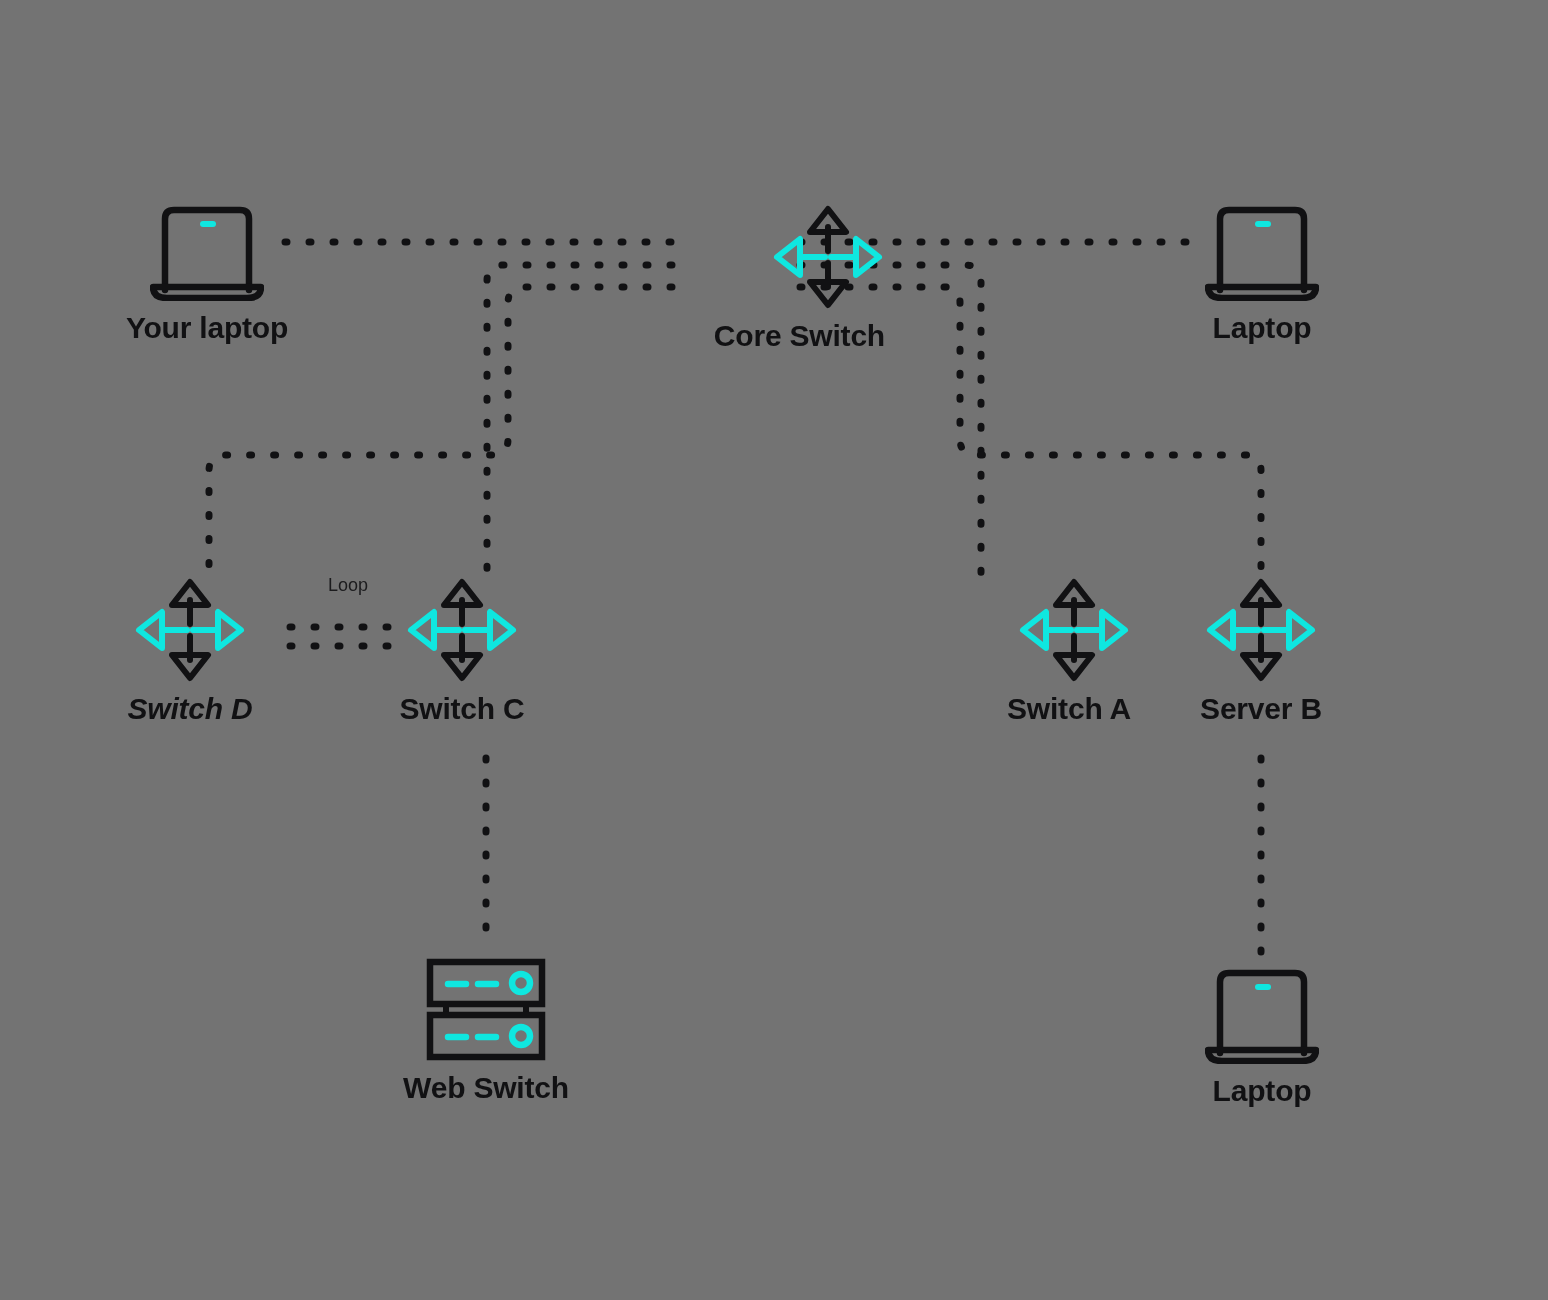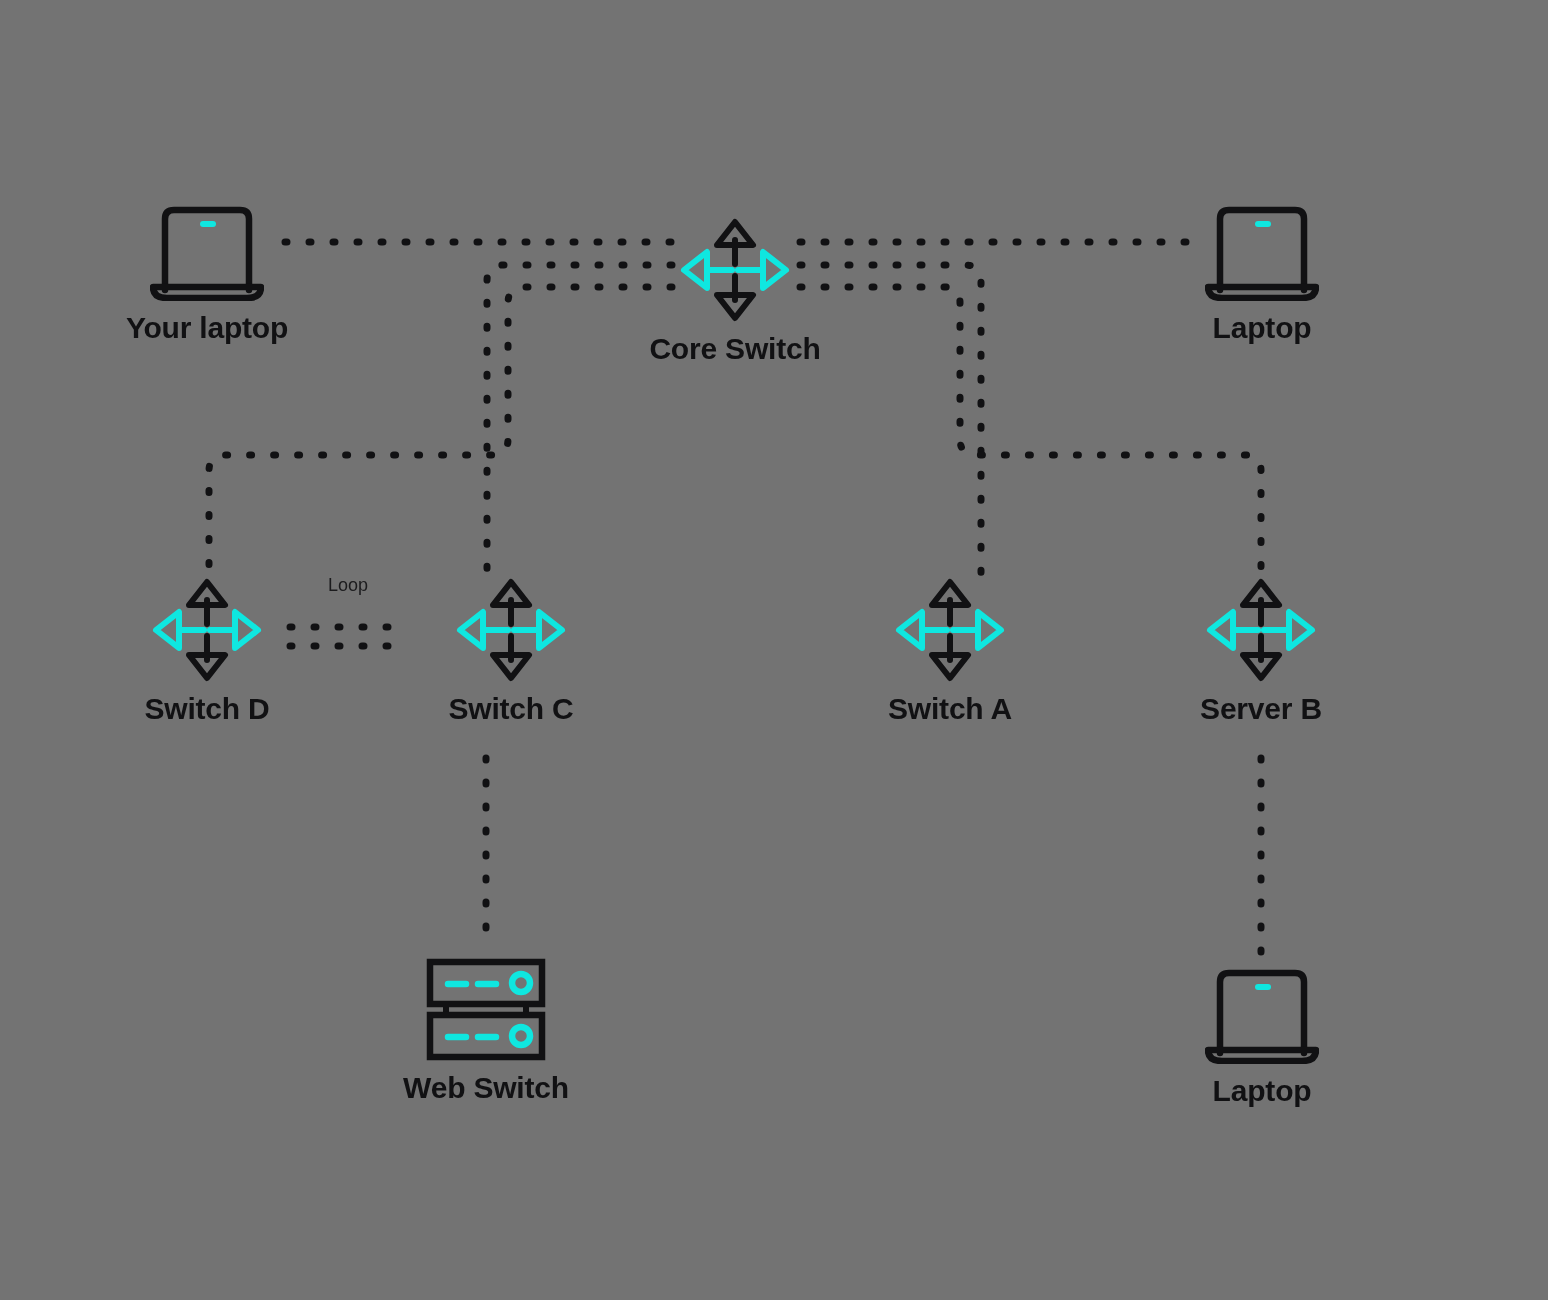--- a/index.html
+++ b/index.html
@@ -90,21 +90,21 @@
     <span class="icon-wrap">
       <svg width="114" height="96" viewBox="0 0 114 96" xmlns="http://www.w3.org/2000/svg">
         <path d="M15 85 L15 14 Q15 5 24 5 L90 5 Q99 5 99 14 L99 85" fill="none" stroke="#111113" stroke-width="6.5" stroke-linecap="round"></path>
         <rect x="50" y="16" width="16" height="6" rx="3" fill="#0fe7e0"></rect>
         <path d="M3 82 L111 82 Q111 93 97 93 L17 93 Q3 93 3 82 Z" fill="none" stroke="#111113" stroke-width="6.5" stroke-linejoin="round"></path>
       </svg>
     </span>
     <span class="node-label">Your laptop</span>
   </div>
 
-  <div class="node" style="left:735px; top:218px;">
+  <div class="node" style="left:735px; top:205px;text-align:right;">
     <span class="icon-wrap">
       <svg width="114" height="104" viewBox="0 0 114 104" xmlns="http://www.w3.org/2000/svg">
         <g fill="none" stroke-width="6" stroke-linejoin="round" stroke-linecap="round">
           <path d="M57 22 L57 46" stroke="#111113"></path>
           <path d="M57 4 L75 27 L39 27 Z" stroke="#111113"></path>
           <path d="M57 58 L57 82" stroke="#111113"></path>
           <path d="M57 100 L75 77 L39 77 Z" stroke="#111113"></path>
           <path d="M30 52 L54 52" stroke="#0fe7e0"></path>
           <path d="M6 52 L29 34 L29 70 Z" stroke="#0fe7e0"></path>
           <path d="M84 52 L60 52" stroke="#0fe7e0"></path>
@@ -119,57 +119,57 @@
     <span class="icon-wrap">
       <svg width="114" height="96" viewBox="0 0 114 96" xmlns="http://www.w3.org/2000/svg">
         <path d="M15 85 L15 14 Q15 5 24 5 L90 5 Q99 5 99 14 L99 85" fill="none" stroke="#111113" stroke-width="6.5" stroke-linecap="round"></path>
         <rect x="50" y="16" width="16" height="6" rx="3" fill="#0fe7e0"></rect>
         <path d="M3 82 L111 82 Q111 93 97 93 L17 93 Q3 93 3 82 Z" fill="none" stroke="#111113" stroke-width="6.5" stroke-linejoin="round"></path>
       </svg>
     </span>
     <span class="node-label">Laptop</span>
   </div>
 
-  <div class="node" style="left:207px; top:578px;">
+  <div class="node" style="left:190px; top:578px;font-style:italic;">
     <span class="icon-wrap">
       <svg width="114" height="104" viewBox="0 0 114 104" xmlns="http://www.w3.org/2000/svg">
         <g fill="none" stroke-width="6" stroke-linejoin="round" stroke-linecap="round">
           <path d="M57 22 L57 46" stroke="#111113"></path>
           <path d="M57 4 L75 27 L39 27 Z" stroke="#111113"></path>
           <path d="M57 58 L57 82" stroke="#111113"></path>
           <path d="M57 100 L75 77 L39 77 Z" stroke="#111113"></path>
           <path d="M30 52 L54 52" stroke="#0fe7e0"></path>
           <path d="M6 52 L29 34 L29 70 Z" stroke="#0fe7e0"></path>
           <path d="M84 52 L60 52" stroke="#0fe7e0"></path>
           <path d="M108 52 L85 34 L85 70 Z" stroke="#0fe7e0"></path>
         </g>
       </svg>
     </span>
     <span class="node-label">Switch D</span>
   </div>
 
-  <div class="node" style="left:511px; top:578px;">
+  <div class="node" style="left:462px; top:578px;">
     <span class="icon-wrap">
       <svg width="114" height="104" viewBox="0 0 114 104" xmlns="http://www.w3.org/2000/svg">
         <g fill="none" stroke-width="6" stroke-linejoin="round" stroke-linecap="round">
           <path d="M57 22 L57 46" stroke="#111113"></path>
           <path d="M57 4 L75 27 L39 27 Z" stroke="#111113"></path>
           <path d="M57 58 L57 82" stroke="#111113"></path>
           <path d="M57 100 L75 77 L39 77 Z" stroke="#111113"></path>
           <path d="M30 52 L54 52" stroke="#0fe7e0"></path>
           <path d="M6 52 L29 34 L29 70 Z" stroke="#0fe7e0"></path>
           <path d="M84 52 L60 52" stroke="#0fe7e0"></path>
           <path d="M108 52 L85 34 L85 70 Z" stroke="#0fe7e0"></path>
         </g>
       </svg>
     </span>
     <span class="node-label">Switch C</span>
   </div>
 
-  <div class="node" style="left:950px; top:578px;">
+  <div class="node" style="left:981px; top:578px;text-align:right;">
     <span class="icon-wrap">
       <svg width="114" height="104" viewBox="0 0 114 104" xmlns="http://www.w3.org/2000/svg">
         <g fill="none" stroke-width="6" stroke-linejoin="round" stroke-linecap="round">
           <path d="M57 22 L57 46" stroke="#111113"></path>
           <path d="M57 4 L75 27 L39 27 Z" stroke="#111113"></path>
           <path d="M57 58 L57 82" stroke="#111113"></path>
           <path d="M57 100 L75 77 L39 77 Z" stroke="#111113"></path>
           <path d="M30 52 L54 52" stroke="#0fe7e0"></path>
           <path d="M6 52 L29 34 L29 70 Z" stroke="#0fe7e0"></path>
           <path d="M84 52 L60 52" stroke="#0fe7e0"></path>

